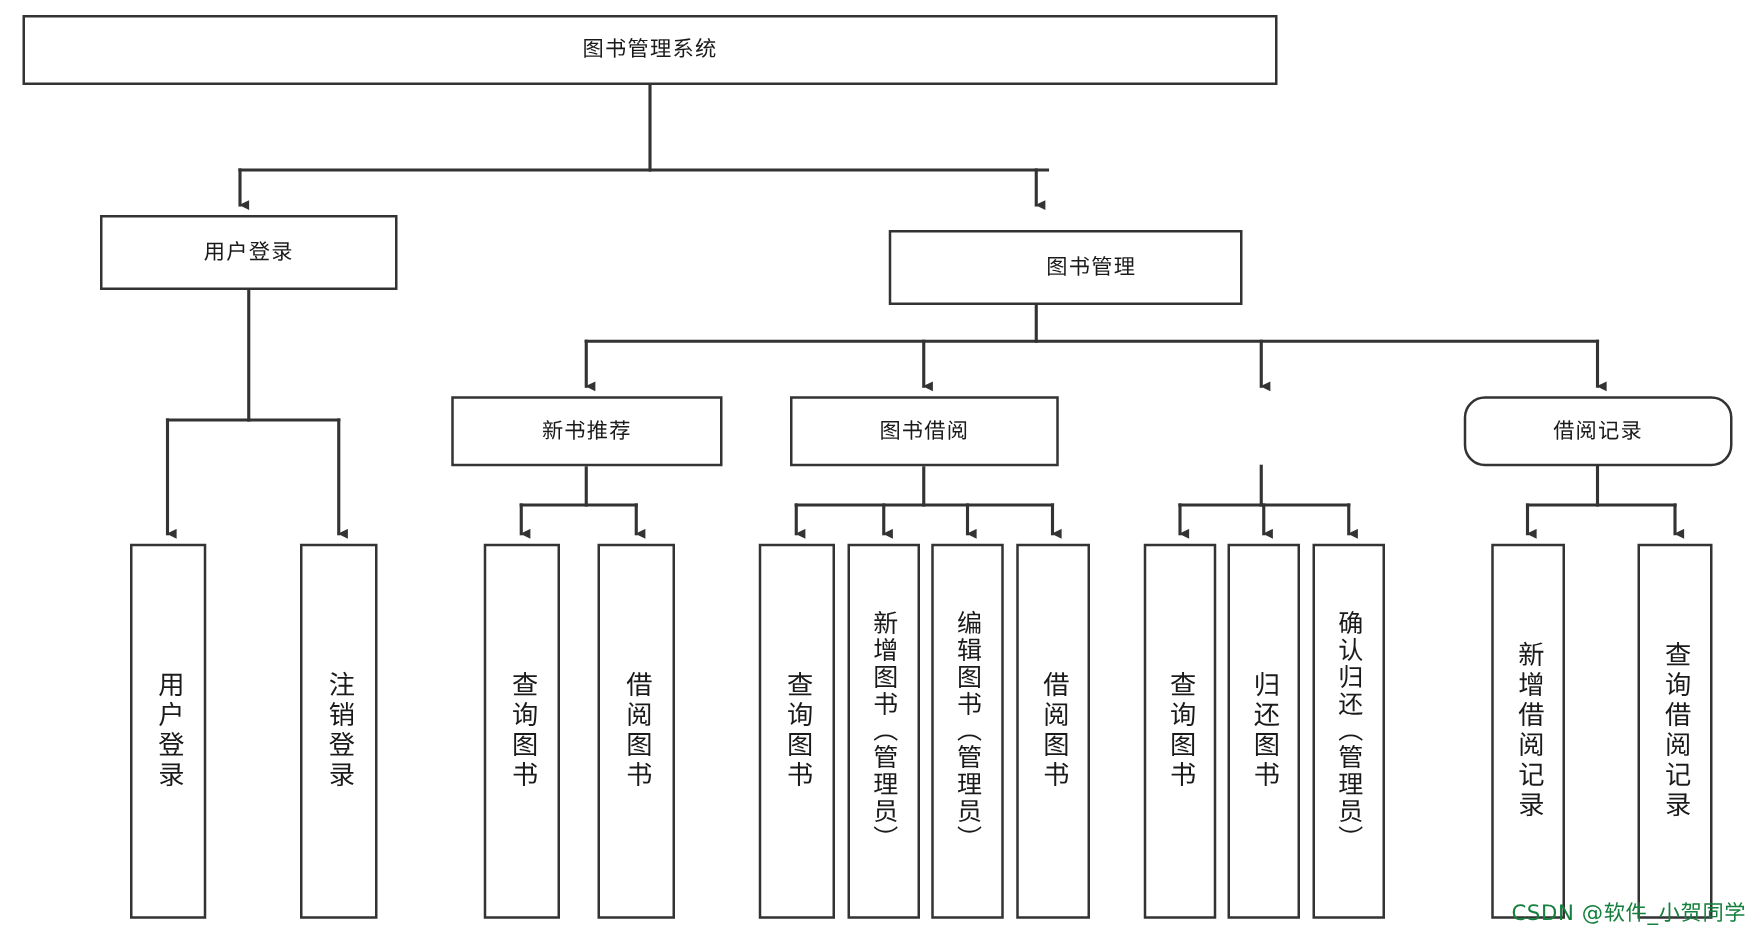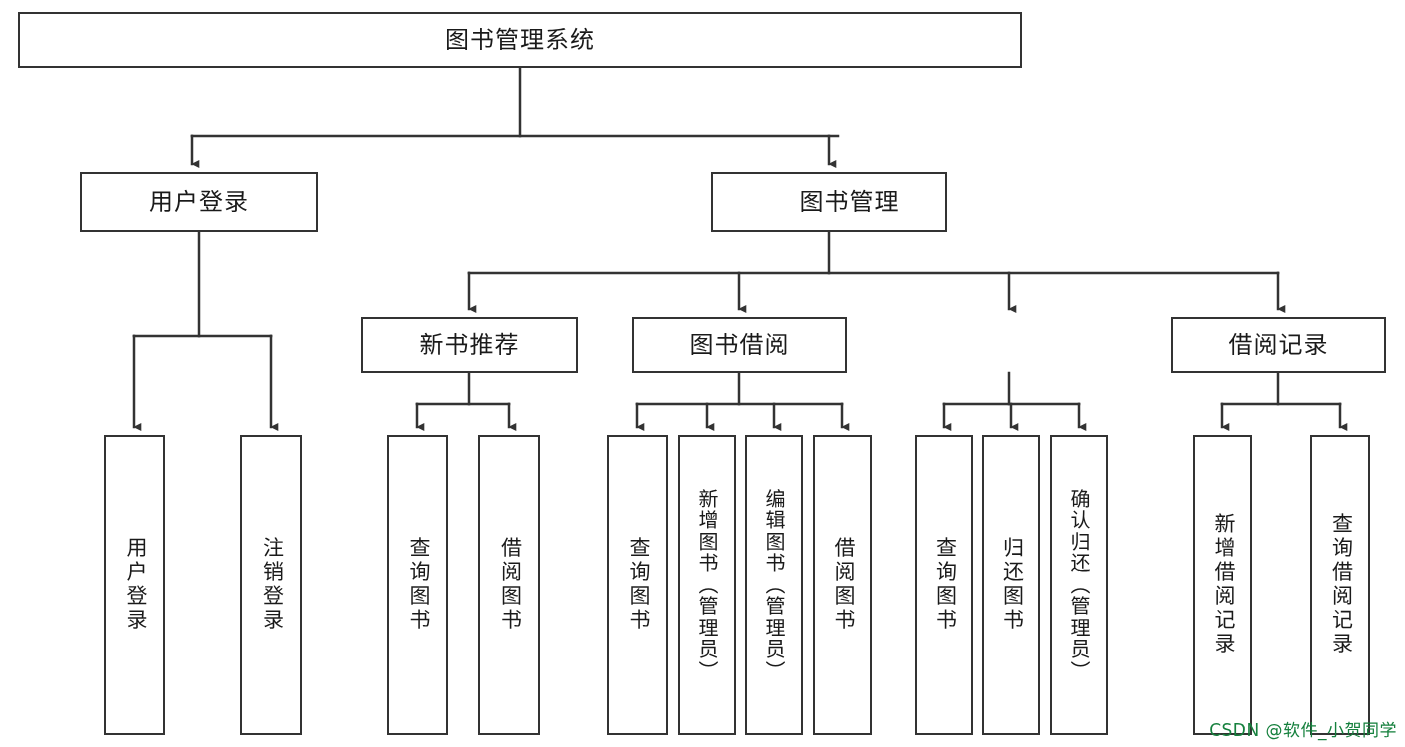--- a/index.html
+++ b/index.html
@@ -31,21 +31,21 @@
     box-sizing: border-box;
     border: 2.5px solid #333333;
     background: #ffffff;
     display: flex;
     align-items: center;
     justify-content: center;
     color: #1a1a1a;
     overflow: hidden;
   }
   .node.horiz .label {
-    font-size: 24px;
+    font-size: 17px;
     line-height: 1.1;
     letter-spacing: 1px;
     white-space: nowrap;
   }
   .node.vert {
     align-items: center;
     justify-content: center;
   }
   .node.vert .label {
     writing-mode: vertical-rl;
@@ -126,31 +126,31 @@
     </g>
   </svg>
 
   <div class="node horiz" id="node-root" style="left: 18px; top: 12px; width: 1004px; height: 56px;">
     <span class="label">图书管理系统</span>
   </div>
 
   <div class="node horiz" id="node-l2-0" style="left: 80px; top: 172px; width: 238px; height: 60px;">
     <span class="label">用户登录</span>
   </div>
-  <div class="node horiz" id="node-l2-1" style="left: 711px; top: 172px; width: 236px; height: 60px; padding-left: 41px;">
+  <div class="node horiz" id="node-l2-1" style="left: 711px; top: 184px; width: 283px; height: 60px; padding-left: 41px;">
     <span class="label">图书管理</span>
   </div>
 
   <div class="node horiz" id="node-l3-0" style="left: 361px; top: 317px; width: 217px; height: 56px;">
     <span class="label">新书推荐</span>
   </div>
   <div class="node horiz" id="node-l3-1" style="left: 632px; top: 317px; width: 215px; height: 56px;">
     <span class="label">图书借阅</span>
   </div>
-  <div class="node horiz" id="node-l3-3" style="left: 1171px; top: 317px; width: 215px; height: 56px;">
+  <div class="node horiz" id="node-l3-3" style="left: 1171px; top: 317px; width: 215px; height: 56px; border-radius: 17px;">
     <span class="label">借阅记录</span>
   </div>
 
   <div class="node vert" id="node-leaf-0" style="left: 104px; top: 435px; width: 61px; height: 300px;">
     <span class="label">用户登录</span>
   </div>
   <div class="node vert" id="node-leaf-1" style="left: 240px; top: 435px; width: 62px; height: 300px;">
     <span class="label">注销登录</span>
   </div>
   <div class="node vert" id="node-leaf-2" style="left: 387px; top: 435px; width: 61px; height: 300px;">

